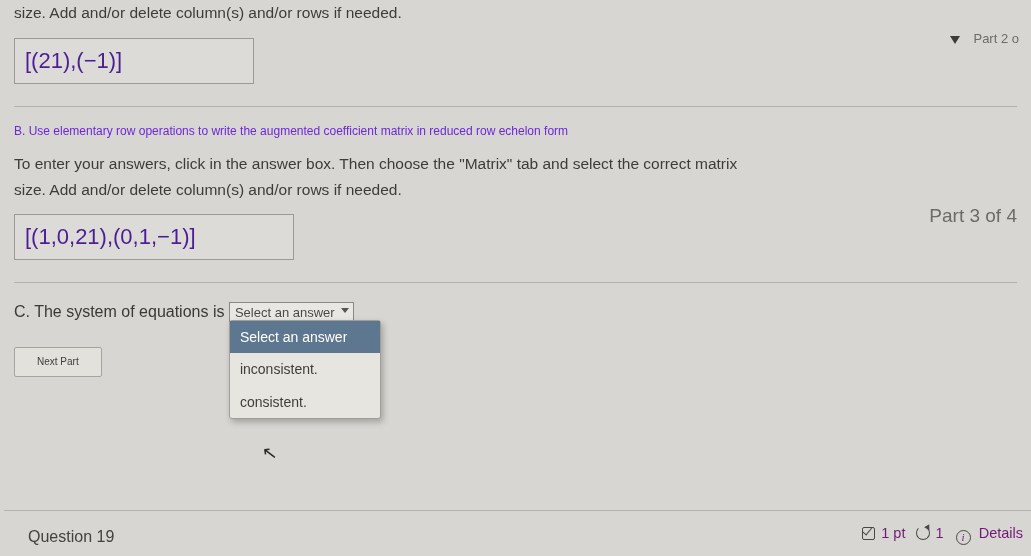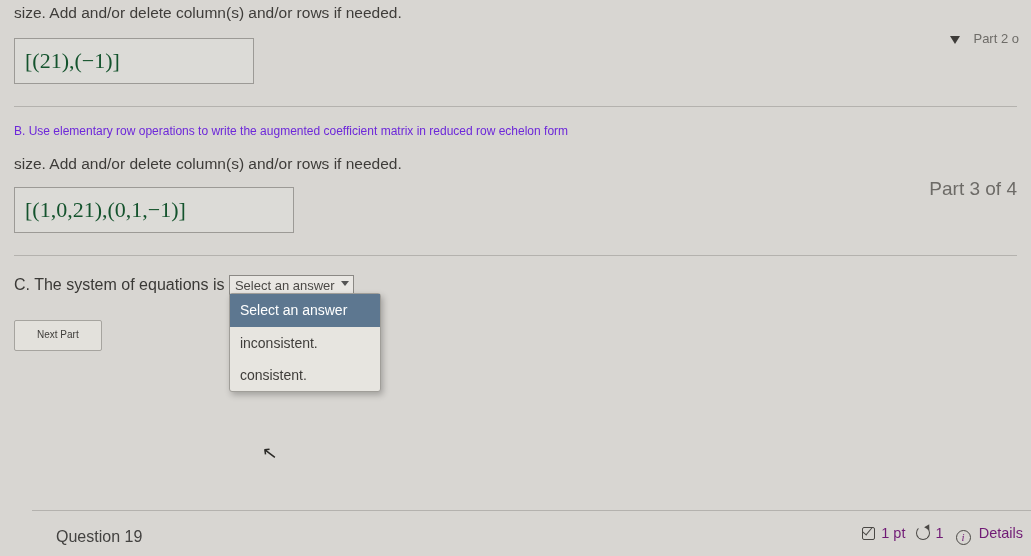--- a/index.html
+++ b/index.html
@@ -24,23 +24,23 @@
 }
 .answer-box {
   display: inline-block;
   border: 1px solid #9c9a96;
   background: #dcdbd7;
   padding: 6px 26px 6px 10px;
   min-width: 240px;
   margin: 4px 0 18px 0;
 }
 .answer-box .math {
-  font-family: Liberation Serif, serif;
+  font-family: Liberation Sans, sans-serif;
   font-size: 22px;
-  color: #14532d;
+  color: #4c1d95;
 }
 .divider {
   border-top: 1px solid #b4b2ae;
   margin: 4px 0 10px 0;
 }
 .part-label {
   float: right;
   color: #6e6c68;
   font-size: 13px;
   margin-right: -2px;
@@ -129,21 +129,21 @@
   position: absolute;
   left: 262px;
   top: 440px;
   font-size: 18px;
   color: #2a2926;
   pointer-events: none;
   transform: rotate(-8deg);
 }
 .footer {
   position: absolute;
-  left: 32px; right: 0;
+  left: 4px; right: 0;
   bottom: 8px;
   border-top: 1px solid #b4b2ae;
   padding-top: 14px;
 }
 .footer .qnum {
   font-size: 16px;
   color: #434240;
   padding-left: 24px;
 }
 .footer-right {
@@ -225,20 +225,21 @@
 
   <div class="part-label">
     <span class="tri"></span>
     <span>Part 2 o</span>
   </div>
   <div class="clr"></div>
   <div class="divider"></div>
 
   <div class="section-b">
     <div class="question-text">B. Use elementary row operations to write the augmented coefficient matrix in reduced row echelon form</div>
+    <div class="question-text2">To enter your answers, click in the answer box. Then choose the "Matrix" tab and select the correct matrix</div>
     <div class="question-text2">size. Add and/or delete column(s) and/or rows if needed.</div>
 
     <div class="answer-box" style="min-width:280px; margin-top:10px;">
       <span class="math">[(1,0,21),(0,1,−1)]</span>
     </div>
 
     <div class="part3-label">Part 3 of 4</div>
     <div class="clr"></div>
     <div class="divider"></div>
   </div>

